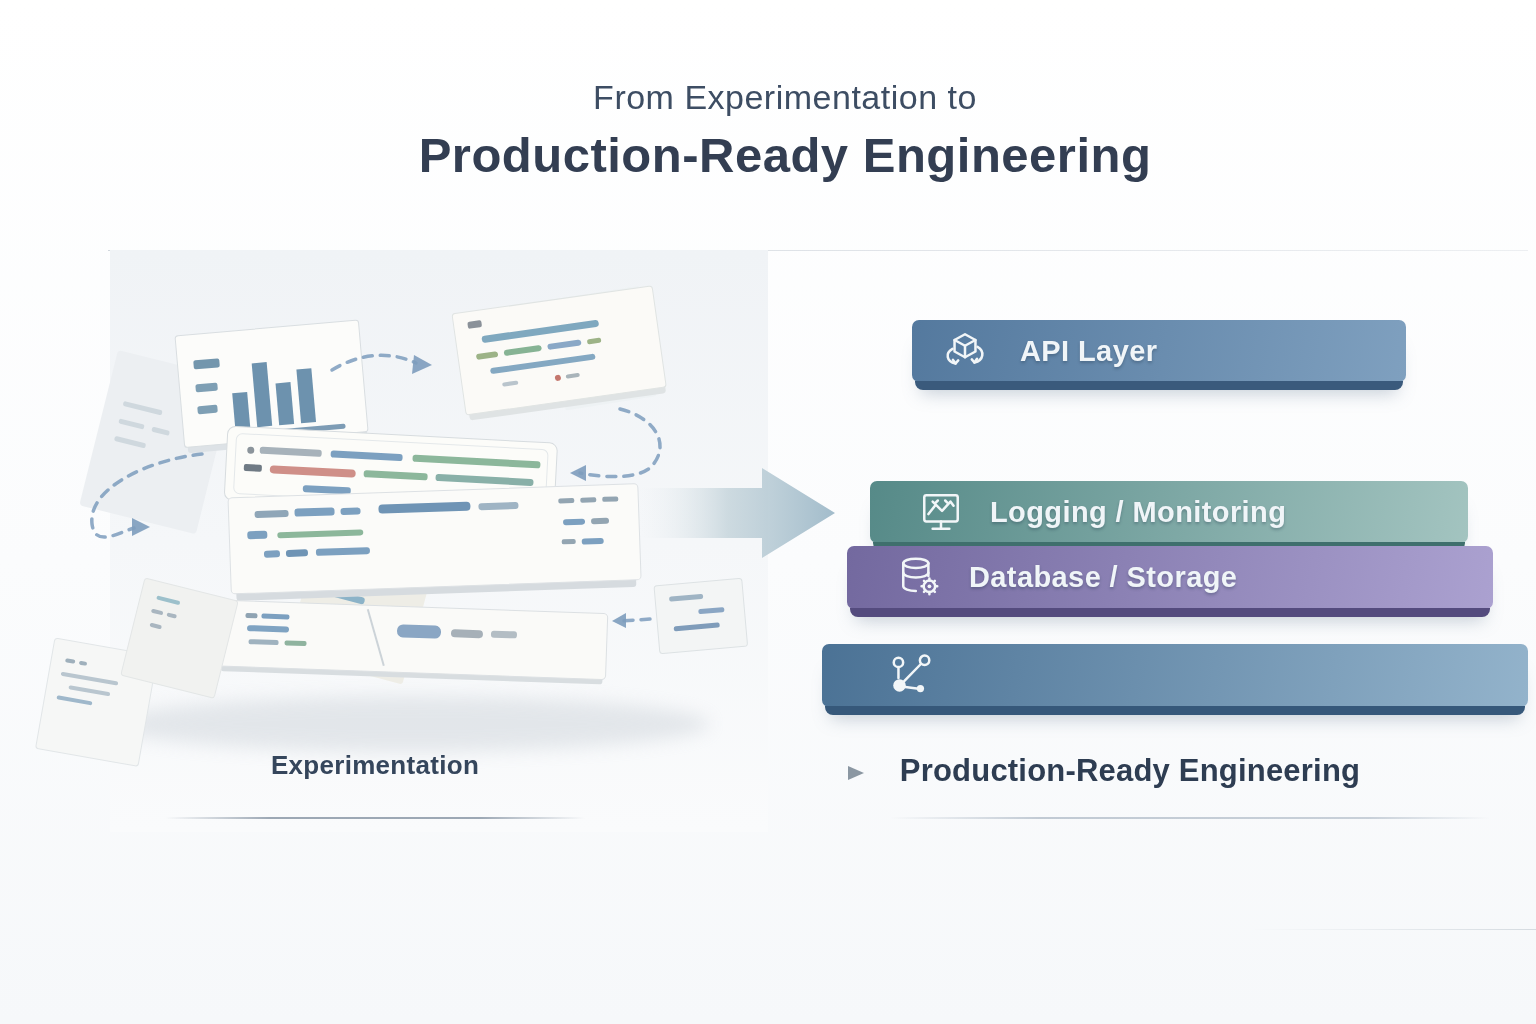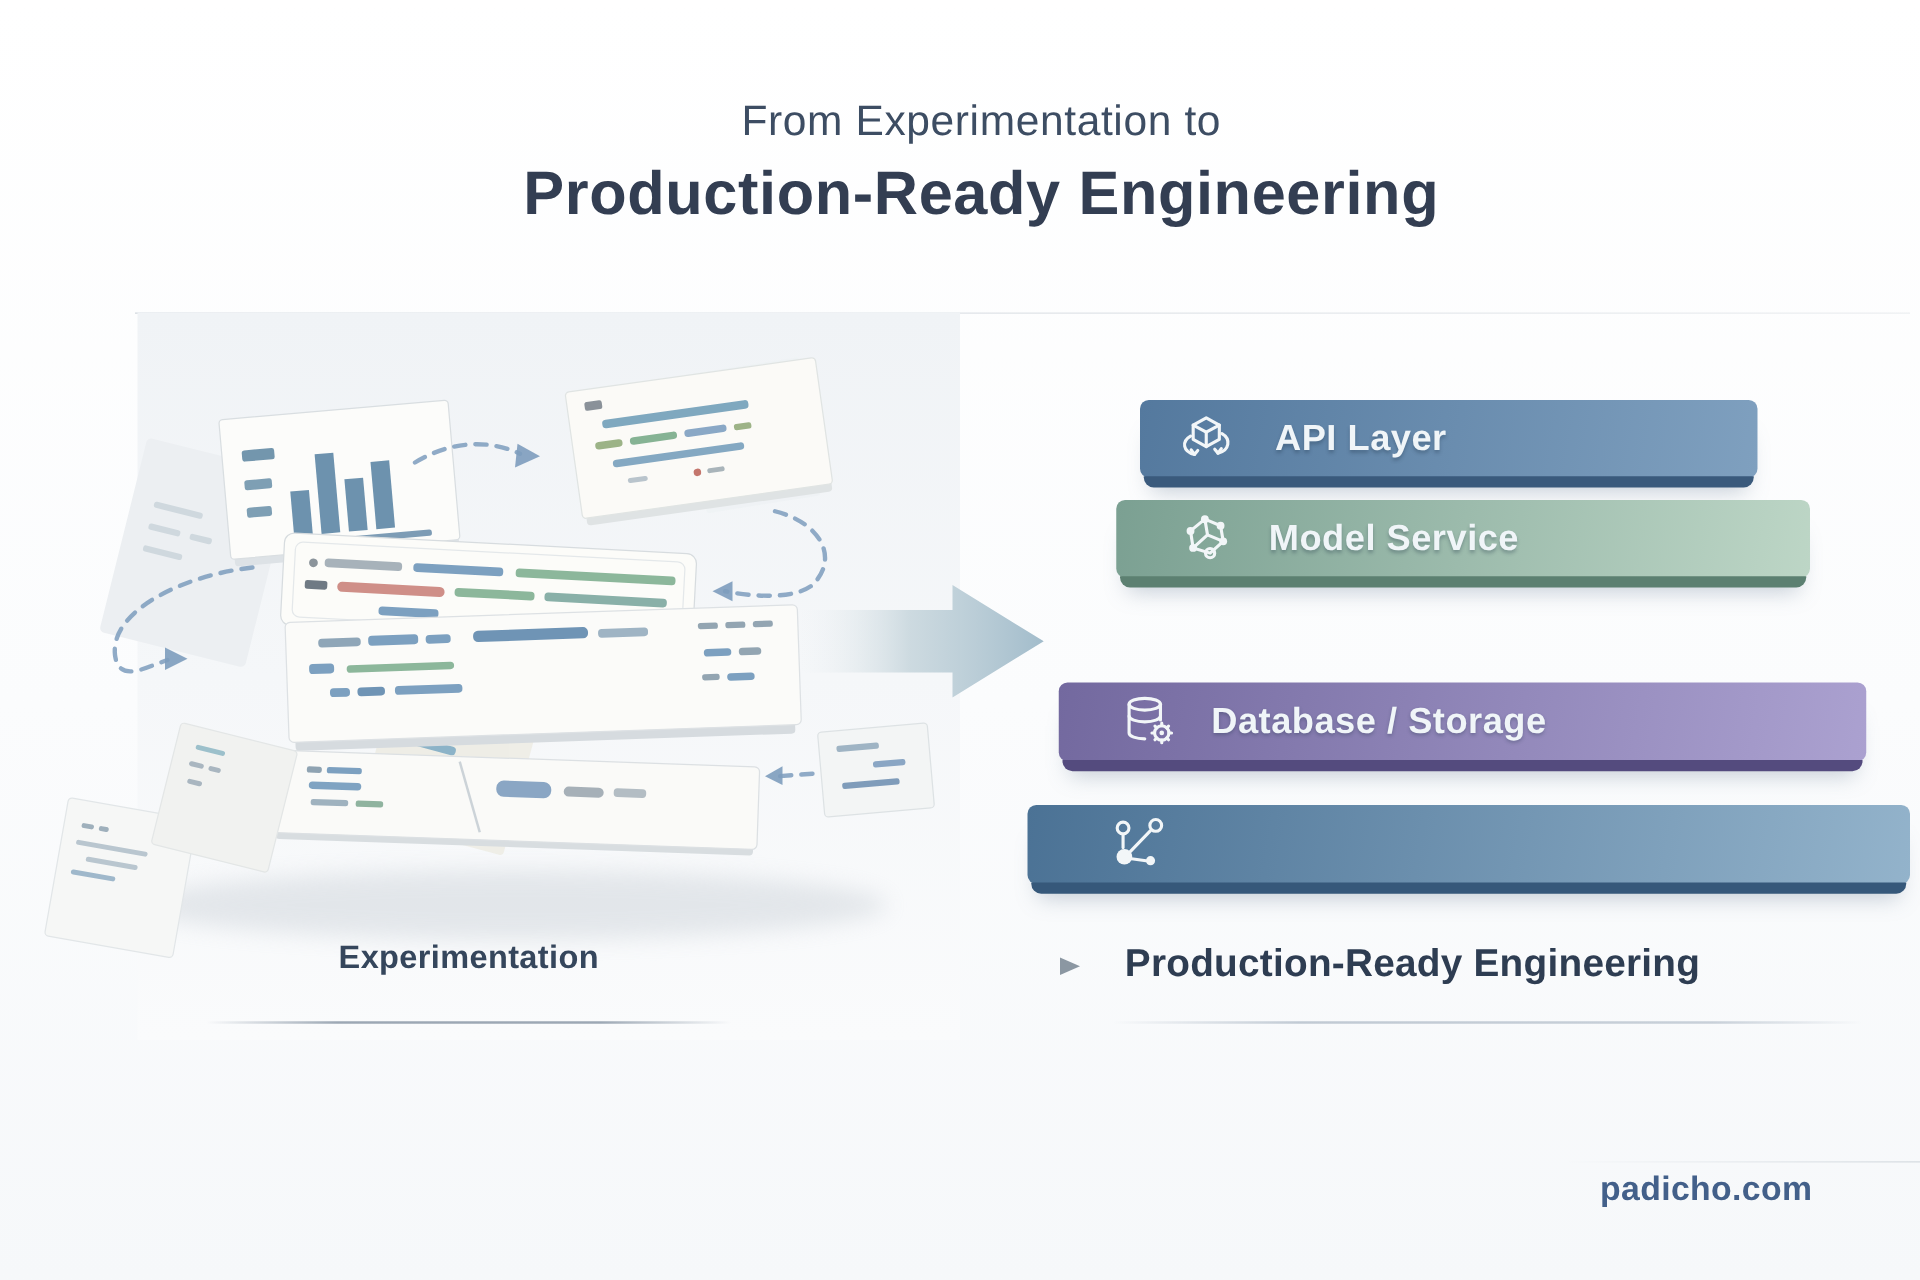--- a/index.html
+++ b/index.html
@@ -242,37 +242,34 @@
           <path d="M22 17 V28"></path>
         <path d="M10 20 C3 24 4 32 13 34"></path>
           <path d="M10.5 30.5 L13 34 L15.5 31"></path>
         <path d="M34 18 C41 22 40 31 31 33"></path>
           <path d="M33.5 29.5 L31 33 L28.5 30"></path>
       </svg>
     </span>
     <span class="layer-label">API Layer</span>
   </div>
 
-  <div class="layer layer-1">
+
+  <div class="layer layer-2">
     <span class="layer-icon">
       <svg width="46" height="46" viewBox="0 0 44 44" fill="none" stroke="#f2f6f8" stroke-width="2.4" stroke-linecap="round" stroke-linejoin="round">
-        <path d="M20 7 L32 12 L34 24 L24 33 L11 29 L9 16 Z"></path>
-        <path d="M20 7 L22 19 L34 24"></path>
-          <path d="M22 19 L11 29"></path>
-        <circle cx="20" cy="7" r="3" fill="#f2f6f8" stroke="none"></circle>
-        <circle cx="32" cy="12" r="3" fill="#f2f6f8" stroke="none"></circle>
-        <circle cx="34" cy="24" r="3" fill="#f2f6f8" stroke="none"></circle>
-        <circle cx="24" cy="33" r="3.5" fill="none"></circle>
-        <circle cx="11" cy="29" r="3" fill="#f2f6f8" stroke="none"></circle>
-        <circle cx="9" cy="16" r="3" fill="#f2f6f8" stroke="none"></circle>
+        <rect x="6" y="6" width="32" height="25" rx="2"></rect>
+        <path d="M10 24 L17 15 L23 21 L31 12 L34 16"></path>
+        <path d="M14 12 L16 14 L19 11"></path>
+          <path d="M26 11 L28 13"></path>
+        <path d="M22 31 V37"></path>
+          <path d="M14 38 H30"></path>
       </svg>
     </span>
-    <span class="layer-label">Model Service</span>
-  </div>
-
+    <span class="layer-label">Logging / Monitoring</span>
+  </div>
 
   <div class="layer layer-3">
     <span class="layer-icon">
       <svg width="46" height="46" viewBox="0 0 44 44" fill="none" stroke="#f2f6f8" stroke-width="2.4" stroke-linecap="round" stroke-linejoin="round">
         <ellipse cx="18" cy="8" rx="12" ry="4.5"></ellipse>
         <path d="M6 8 V30 C6 32.5 11.4 34.5 18 34.5"></path>
         <path d="M30 8 V20"></path>
         <path d="M6 17 C6 19.5 11.4 21.5 18 21.5 C24.6 21.5 30 19.5 30 17"></path>
         <circle cx="31" cy="30" r="5.5"></circle>
         <circle cx="31" cy="30" r="1.8" fill="#f2f6f8" stroke="none"></circle>
@@ -305,15 +302,14 @@
       </linearGradient>
     </defs>
     <path d="M6 15 H278" stroke="url(#dashGrad)" stroke-width="2.6" stroke-dasharray="8 6" fill="none"></path>
     <polygon points="278,8 294,15 278,22" fill="#8b97a2"></polygon>
   </svg>
   <div class="caption-right">Production-Ready Engineering</div>
   <div class="underline-left"></div>
   <div class="underline-right"></div>
 
   <div class="bottom-divider"></div>
-  <div class="watermark">padicho.com</div>
 
 </div>
 
 </body></html>

